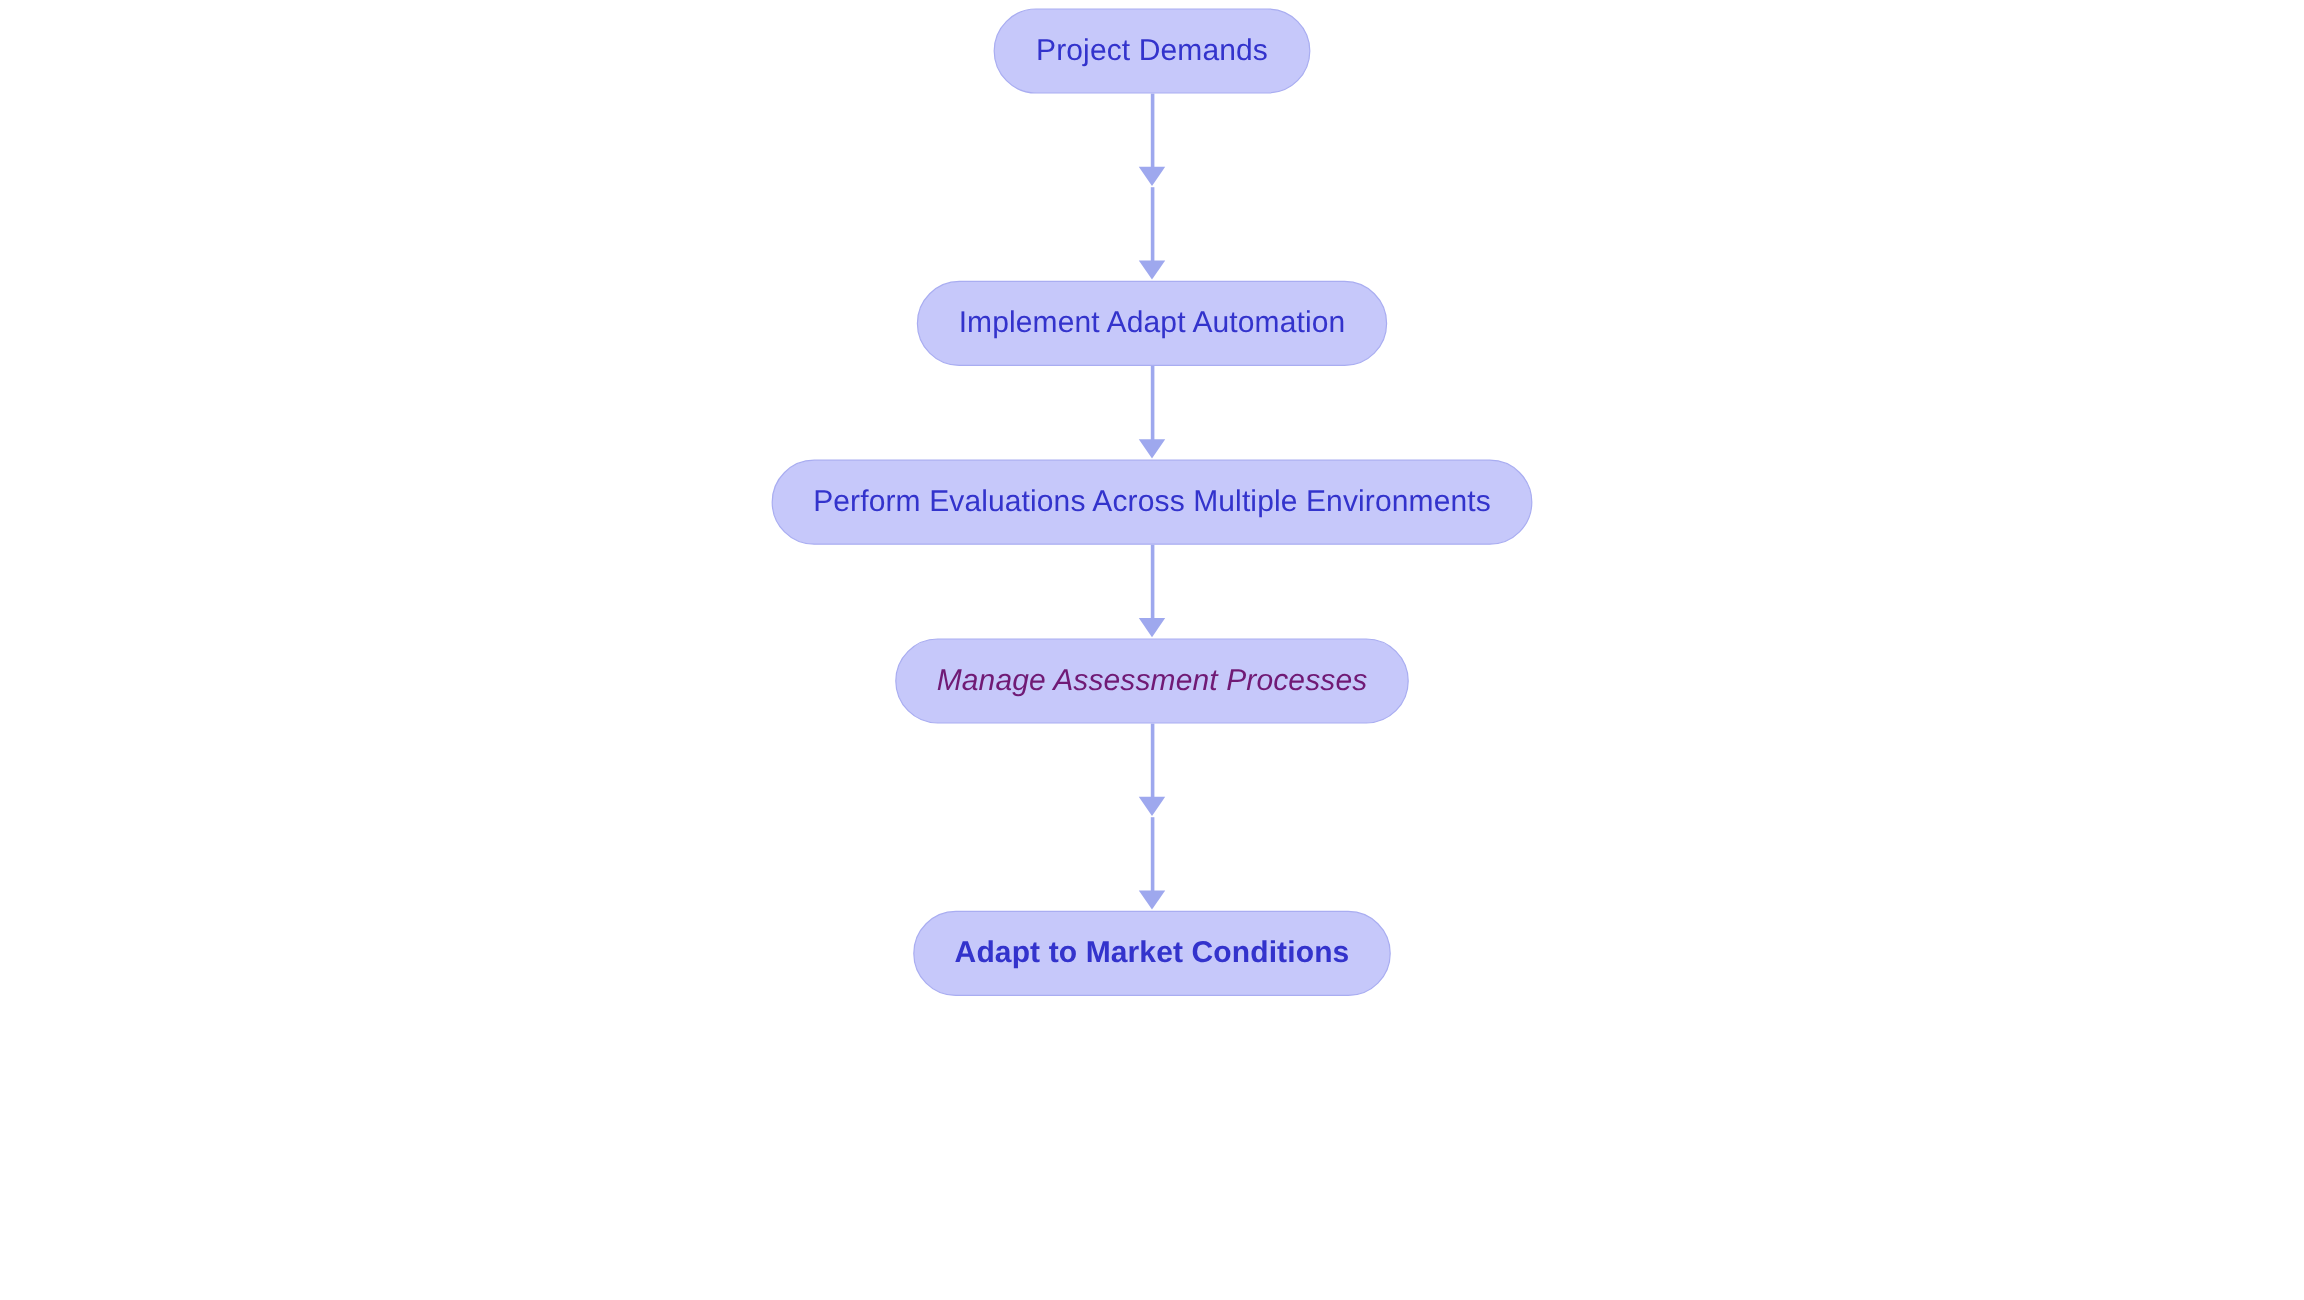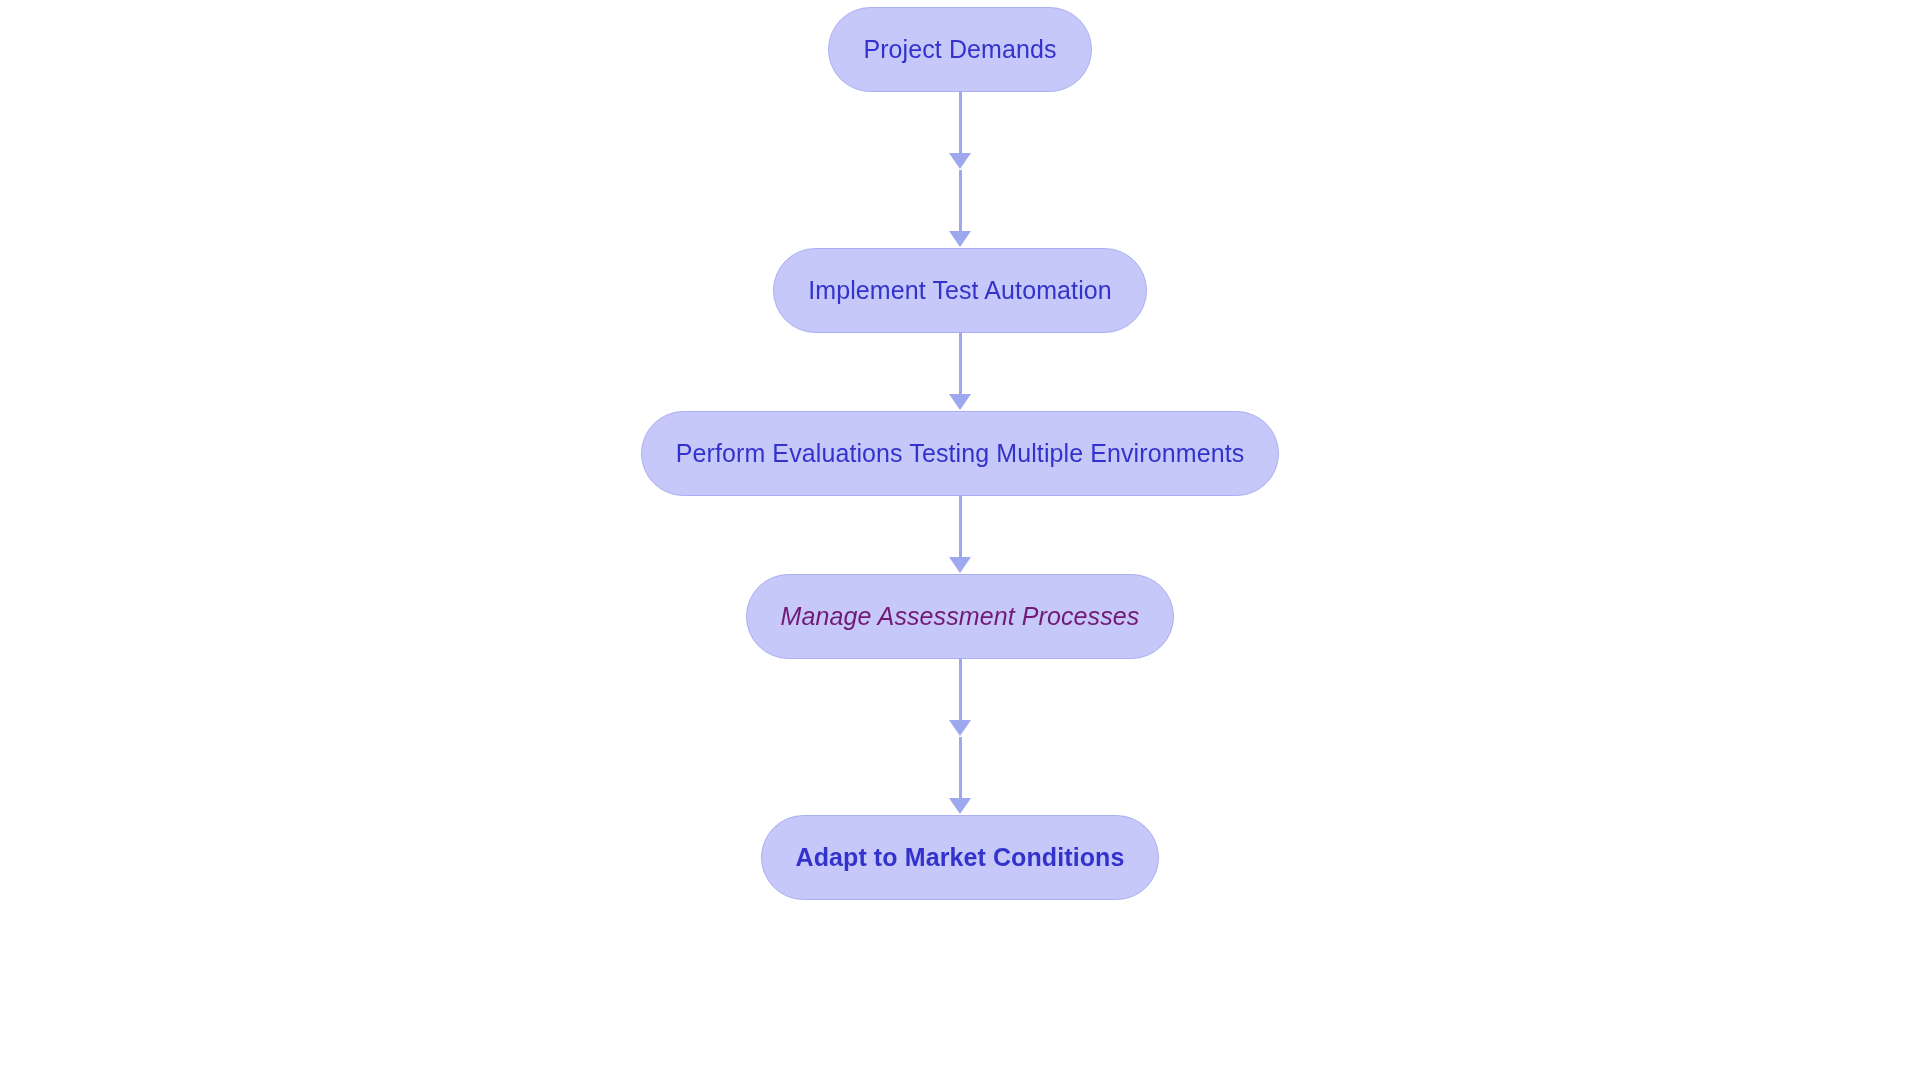--- a/index.html
+++ b/index.html
@@ -33,21 +33,21 @@
     display: flex;
     flex-direction: column;
     align-items: center;
     justify-content: flex-start;
     padding-top: 7px;
   }
 
   
   .flow-node {
     position: relative;
-    height: 85px;
+    height: 71px;
     border-radius: 999px;
     background: #c6c8fa;
     border: 1.6px solid #a9adf1;
     display: flex;
     align-items: center;
     justify-content: flex-end;
     padding: 0 34px;
     flex: 0 0 auto;
   }
   .flow-node-label {
@@ -98,30 +98,30 @@
       <div class="connector-arrowhead" style="border-top-color: rgb(158, 168, 238);"></div>
     </div>
 
 
     <div class="flow-connector">
       <div class="connector-line" style="background: rgb(158, 168, 238);"></div>
       <div class="connector-arrowhead" style="border-top-color: rgb(158, 168, 238);"></div>
     </div>
 
     <div class="flow-node" style="background: rgb(198, 200, 250); border-color: rgb(169, 173, 241);">
-      <span class="flow-node-label" style="color: rgb(51, 51, 204);">Implement Test Automation</span>
+      <span class="flow-node-label" style="color: rgb(51, 51, 204);">Implement Adapt Automation</span>
     </div>
 
     <div class="flow-connector">
       <div class="connector-line" style="background: rgb(158, 168, 238);"></div>
       <div class="connector-arrowhead" style="border-top-color: rgb(158, 168, 238);"></div>
     </div>
 
     <div class="flow-node" style="background: rgb(198, 200, 250); border-color: rgb(169, 173, 241);">
-      <span class="flow-node-label" style="color: rgb(51, 51, 204);">Perform Evaluations Testing Multiple Environments</span>
+      <span class="flow-node-label" style="color: rgb(51, 51, 204);">Perform Evaluations Across Multiple Environments</span>
     </div>
 
     <div class="flow-connector">
       <div class="connector-line" style="background: rgb(158, 168, 238);"></div>
       <div class="connector-arrowhead" style="border-top-color: rgb(158, 168, 238);"></div>
     </div>
 
     <div class="flow-node" style="background: rgb(198, 200, 250); border-color: rgb(169, 173, 241);">
       <span class="flow-node-label" style="color: #701a75; font-style: italic;">Manage Assessment Processes</span>
     </div>

